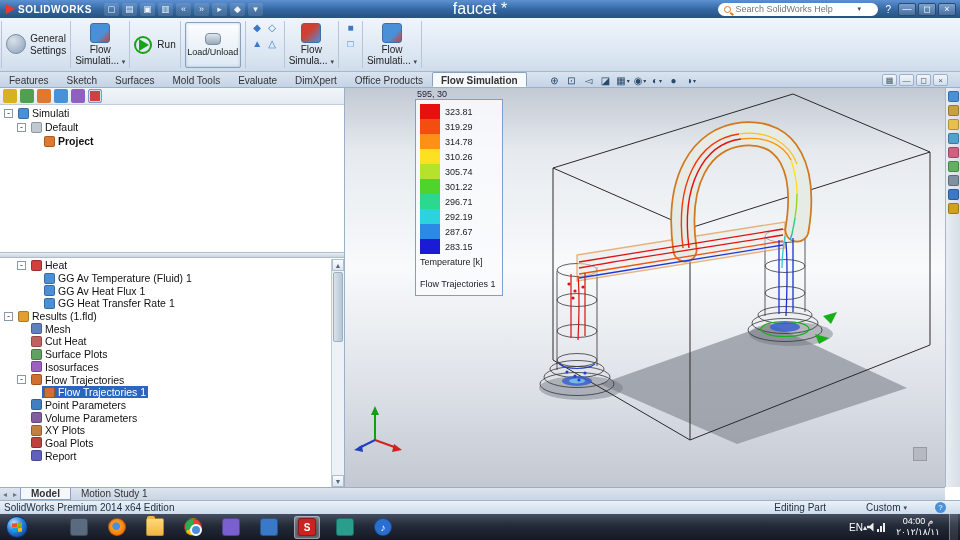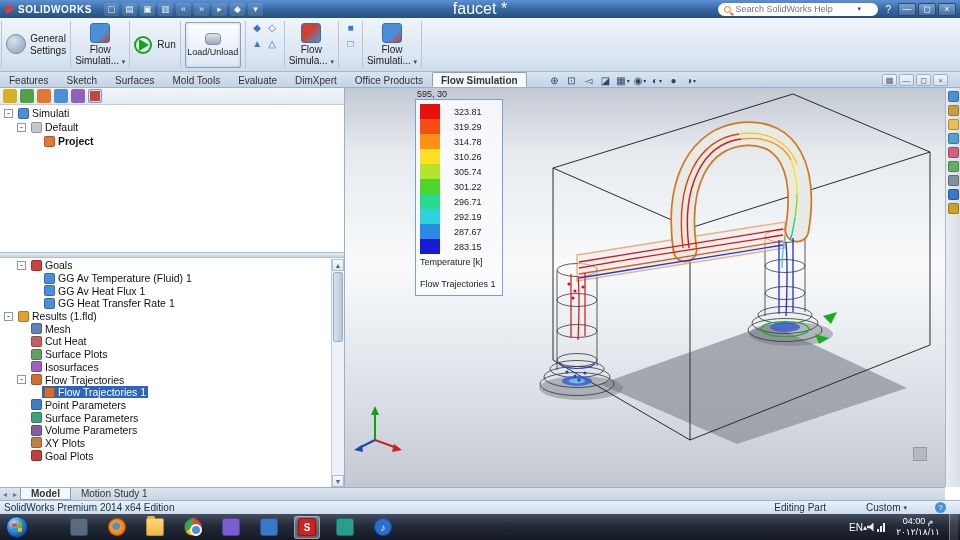--- a/index.html
+++ b/index.html
@@ -94,21 +94,21 @@
   .sthumb { position:absolute; left:1px; right:1px; top:13px; height:70px; background:linear-gradient(90deg,#d8e2ec,#b8c6d4); border:1px solid #9ab0c8; border-radius:2px; }
 
   
   .viewport { position:absolute; left:345px; top:88px; width:600px; height:399px;
     background:linear-gradient(180deg,#c3c9d3 0%,#e6eaef 16%,#f8fafb 45%,#e0e4ea 72%,#c3c8d2 100%); }
   .coordlabel { position:absolute; left:72px; top:1px; font-size:9px; color:#223; }
   .legend { position:absolute; left:70px; top:11px; width:88px; border:1px solid #7aa0cc;
             background:rgba(249,251,253,.88); padding:4px 4px 6px; font-size:9px; color:#222; }
   .lrow { display:flex; align-items:center; height:15px; }
   .legend-cell { width:20px; height:15px; flex:none; }
-  .lval { margin-left:14px; }
+  .lval { margin-left:5px; }
   .lunit { margin-top:3px; }
   .lplot { margin-top:12px; }
   .cornerbox { position:absolute; right:18px; bottom:26px; width:14px; height:14px; background:#b6bac0; border:1px solid #979ba1; }
 
   
   .rightstrip { position:absolute; left:945px; top:88px; width:15px; height:399px;
                 background:linear-gradient(90deg,#e9edf3,#d8dee8); border-left:1px solid #aab6c4; }
   .rsico { width:11px; height:11px; margin:3px auto 0; border-radius:2px; border:1px solid rgba(0,0,0,.25); }
 
   
@@ -382,21 +382,21 @@
           </span>
         </div>
       </div>
     <div class="splitter"></div>
     <div class="tree-bottom">
 
         <div class="trow" style="padding-left: 17px;">
           <span class="exp">-</span>
           <span class="rowinner">
             <span class="tree-icon" style="background: rgb(208, 64, 64);"></span>
-            <span>Goals</span>
+            <span>Heat</span>
           </span>
         </div>
 
         <div class="trow" style="padding-left: 30px;">
           <span class="exp" style="visibility: hidden;"></span>
           <span class="rowinner">
             <span class="tree-icon" style="background: rgb(74, 144, 217);"></span>
             <span>GG Av Temperature (Fluid) 1</span>
           </span>
         </div>
@@ -475,27 +475,20 @@
 
 
         <div class="trow" style="padding-left: 17px;">
           <span class="exp" style="visibility: hidden;"></span>
           <span class="rowinner">
             <span class="tree-icon" style="background: rgb(64, 128, 192);"></span>
             <span>Point Parameters</span>
           </span>
         </div>
 
-        <div class="trow" style="padding-left: 17px;">
-          <span class="exp" style="visibility: hidden;"></span>
-          <span class="rowinner">
-            <span class="tree-icon" style="background: rgb(64, 160, 128);"></span>
-            <span>Surface Parameters</span>
-          </span>
-        </div>
 
         <div class="trow" style="padding-left: 17px;">
           <span class="exp" style="visibility: hidden;"></span>
           <span class="rowinner">
             <span class="tree-icon" style="background: rgb(128, 96, 160);"></span>
             <span>Volume Parameters</span>
           </span>
         </div>
 
         <div class="trow" style="padding-left: 17px;">
@@ -507,20 +500,27 @@
         </div>
 
         <div class="trow" style="padding-left: 17px;">
           <span class="exp" style="visibility: hidden;"></span>
           <span class="rowinner">
             <span class="tree-icon" style="background: rgb(192, 64, 64);"></span>
             <span>Goal Plots</span>
           </span>
         </div>
 
+        <div class="trow" style="padding-left: 17px;">
+          <span class="exp" style="visibility: hidden;"></span>
+          <span class="rowinner">
+            <span class="tree-icon" style="background: rgb(96, 96, 192);"></span>
+            <span>Report</span>
+          </span>
+        </div>
       </div>
     <div class="vscroll">
       <div class="sbtn">▲</div>
       <div class="sthumb"></div>
       <div class="sbtn bottom">▼</div>
     </div>
   </div>
 
   <div class="viewport">
     <svg width="600" height="399" viewBox="0 0 600 399">

